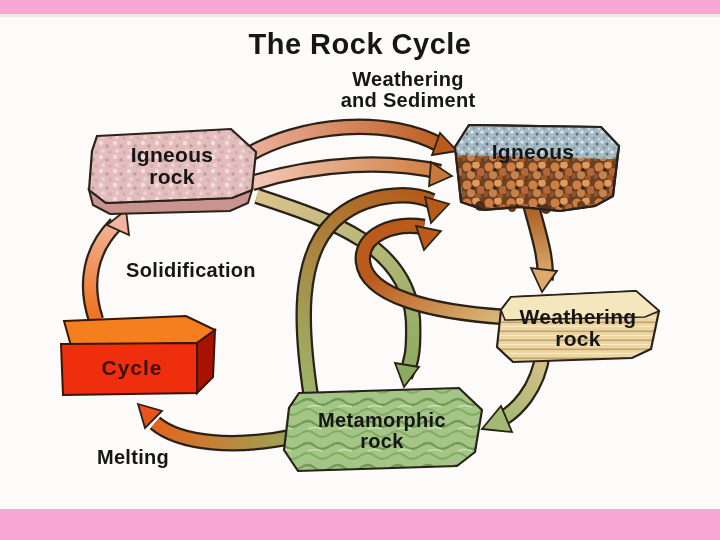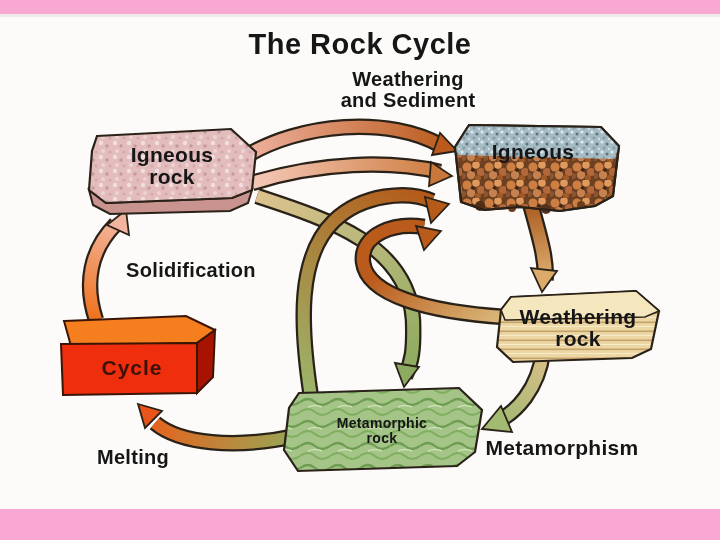--- a/index.html
+++ b/index.html
@@ -15,21 +15,21 @@
   .lbl{
     position:absolute;transform:translate(-50%,-50%);
     font-weight:bold;color:#161616;text-align:center;
     white-space:pre-line;line-height:1.07;letter-spacing:0.3px;
   }
   .title{font-size:29px;letter-spacing:0.5px;}
   .process{font-size:20px;}
   .proc-lith{font-size:18px;}
   .proc-meta{font-size:21px;}
   .node-label{font-size:21px;}
-  .node-label-meta{font-size:14px;}
+  .node-label-meta{font-size:20px;}
   .magma-label{color:#3c1206;letter-spacing:1px;}
 </style>
 </head>
 <body>
 
 <div class="stage">
   <div class="photo-area"></div>
 
   <svg class="layer" width="720" height="540" viewBox="0 0 720 540">
     <defs>
@@ -180,21 +180,20 @@
       <polygon points="64,321 186,316 215,330 197,343 71,346" fill="#f57e1e" stroke="#3a1505" stroke-width="2"></polygon>
       <polygon points="215,330 197,343 197,393 213,377" fill="#a81200" stroke="#3a1505" stroke-width="2"></polygon>
       <polygon points="61,344 197,343 197,393 63,395" fill="#ee2e0d" stroke="#3a1505" stroke-width="2"></polygon>
     </g>
   </svg>
 
   <div class="lbl title" style="left:360px;top:45px;">The Rock Cycle</div>
   <div class="lbl process" style="left:408px;top:90px;">Weathering
 and Sediment</div>
   <div class="lbl process" style="left:191px;top:271px;text-align:right;">Solidification</div>
-  <div class="lbl proc-meta" style="left:562px;top:448px;">Metamorphism</div>
   <div class="lbl process" style="left:133px;top:458px;">Melting</div>
 
   <div class="lbl node-label" style="left:172px;top:166px;">Igneous
 rock</div>
   <div class="lbl node-label" style="left:533px;top:152px;">Igneous</div>
   <div class="lbl node-label" style="left:578px;top:328px;">Weathering
 rock</div>
   <div class="lbl node-label-meta" style="left:382px;top:431px;">Metamorphic
 rock</div>
   <div class="lbl node-label magma-label" style="left:132px;top:368px;">Cycle</div>

